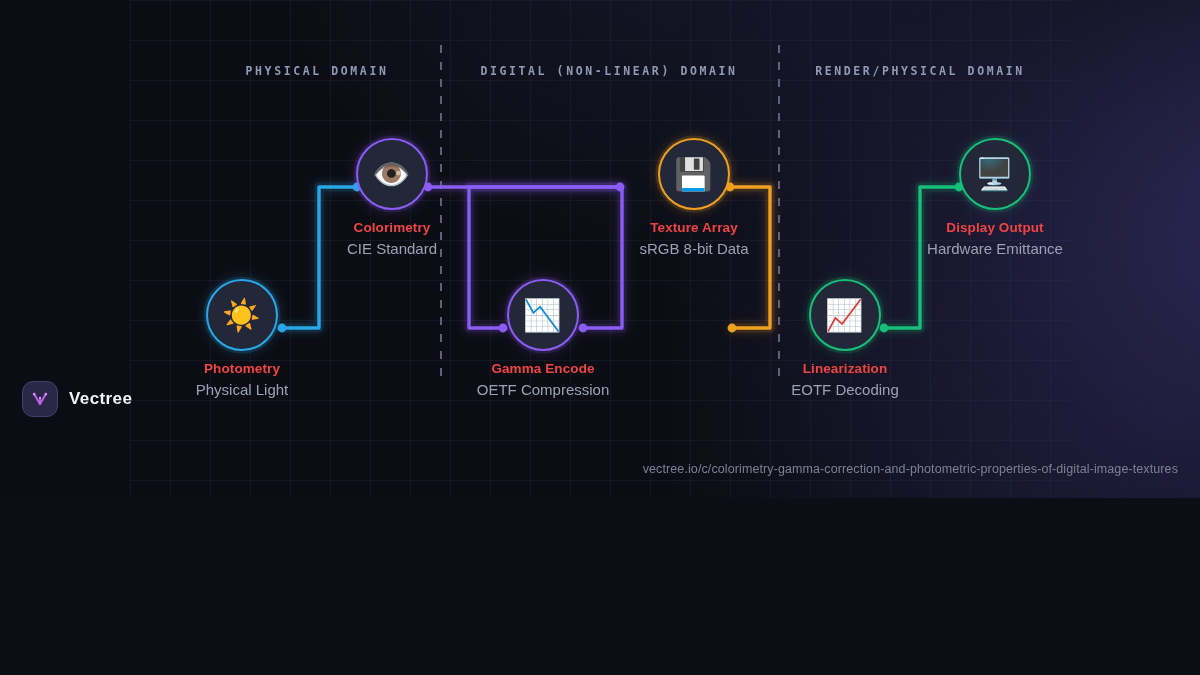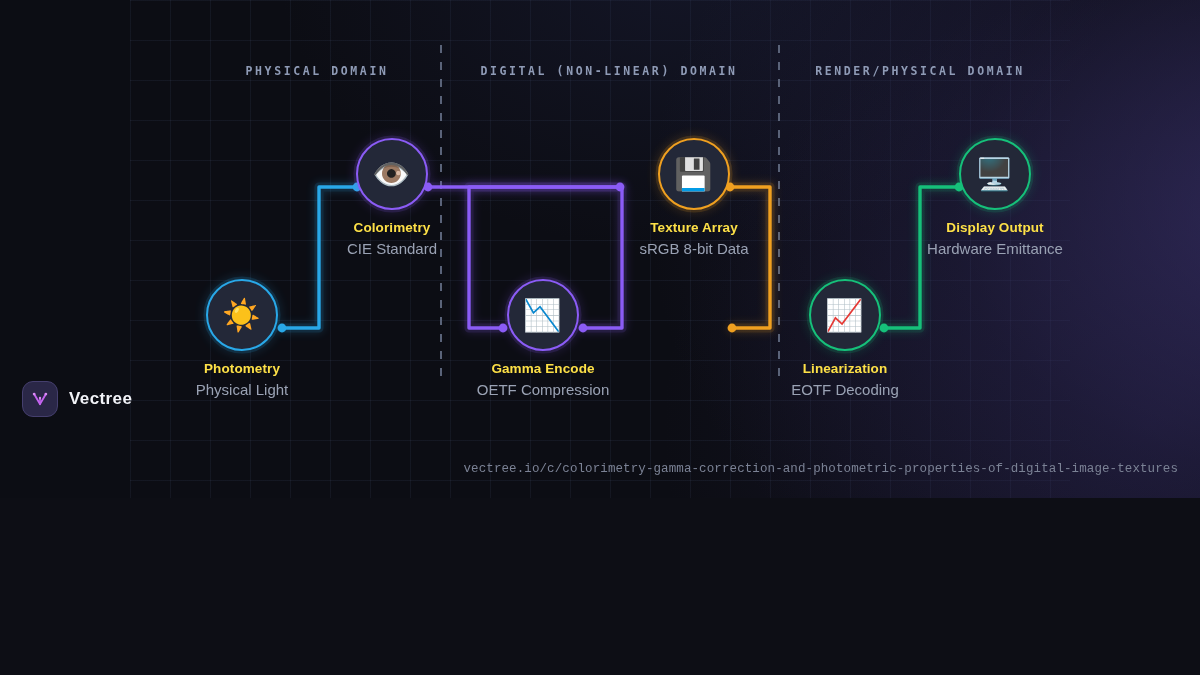--- a/index.html
+++ b/index.html
@@ -50,21 +50,21 @@
   .node { position:absolute; transform:translateX(-50%); width:220px; text-align:center; }
   .node-circle {
     width:72px; height:72px; border-radius:50%;
     margin:0 auto; position:relative;
     background:#232838;
     border:2.5px solid #888;
     display:flex; align-items:center; justify-content:center;
   }
   .node-icon { font-size:31px; line-height:1; }
   .node-title {
-    margin-top:10px; font-size:13.5px; font-weight:700; color:#fde047;
+    margin-top:10px; font-size:13.5px; font-weight:700; color:#ef4444;
     font-family:"Liberation Sans", sans-serif; letter-spacing:0.1px;
   }
   .node-sub {
     margin-top:5px; font-size:15px; color:#9aa2b4; font-weight:400;
     font-family:"Liberation Sans", sans-serif;
   }
 
   
   .brand { position:absolute; left:22px; top:381px; display:flex; align-items:center; gap:11px; }
   .brand-mark {
@@ -79,21 +79,21 @@
 
   .headline {
     position:absolute; left:22px; top:420px; width:350px;
     font-family:"DejaVu Sans Mono", monospace;
     font-size:30px; line-height:32px; font-weight:700;
     color:#ffffff; letter-spacing:-0.2px;
   }
 
   .url {
     position:absolute; right:22px; bottom:22px;
-    font-family:Liberation Mono, monospace;
+    font-family:Liberation Sans, sans-serif;
     font-size:12.5px; color:#7b8295; letter-spacing:0.1px; white-space:nowrap;
   }
 </style>
 </head>
 <body>
 
 <div id="stage">
 
   <div class="bg-base"></div>
   <div class="grid-panel"></div>

